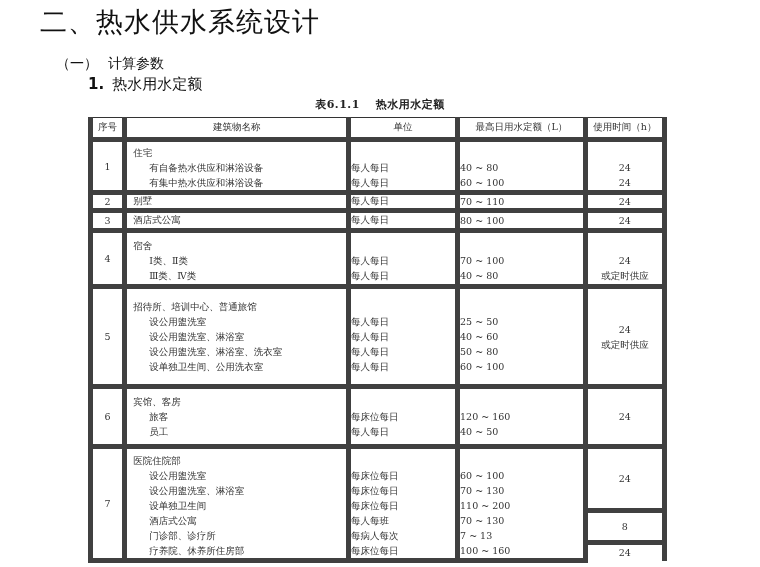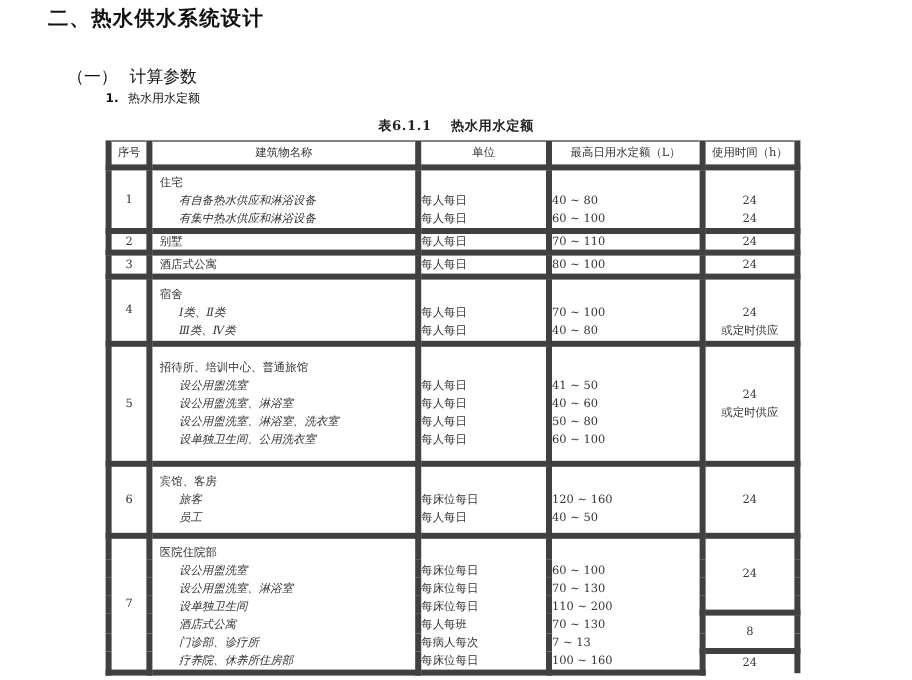--- a/index.html
+++ b/index.html
@@ -1,35 +1,35 @@
 <!DOCTYPE html>
 <html><head>
 <meta charset="utf-8">
 <style>
   html, body { margin:0; padding:0; background:#ffffff; }
   body { width:760px; height:567px; overflow:hidden; position:relative; font-family:"DejaVu Sans", sans-serif; color:#111; }
-  .h1 { position:absolute; left:40px; top:4px; font-size:17px; font-weight:bold; letter-spacing:1px; color:#111; }
+  .h1 { position:absolute; left:40px; top:4px; font-size:27px; font-weight:normal; letter-spacing:1px; color:#111; }
   .h2 { position:absolute; left:56px; top:55px; font-size:14px; color:#111; }
   .h2 .num { margin-right:10px; }
-  .h3 { position:absolute; left:88px; top:75px; font-size:10px; color:#111; }
+  .h3 { position:absolute; left:88px; top:75px; font-size:15px; color:#111; }
   .h3 .num { font-weight:bold; margin-right:8px; }
   .caption { position:absolute; left:0; width:760px; top:97px; text-align:center; font-family:"DejaVu Serif", serif; font-weight:bold; font-size:11px; color:#222; letter-spacing:0.5px; }
   .caption .cap-num { margin-right:16px;margin-top:40px; }
 
   .tbl { position:absolute; left:88px; top:117px; width:579px; border-collapse:collapse; font-family:"DejaVu Serif", serif; font-size:9.5px; color:#333; }
   .tbl td, .tbl th { border:5px solid #404040; padding:0; vertical-align:middle; }
   .tbl thead th { height:19px; font-weight:normal; text-align:center; border-top:1.5px solid #333; }
   .c-no { width:32px; text-align:center; }
   .c-name { width:222px; text-align:left; }
   .c-unit { width:112px; }
   .c-quota { width:133px; text-align:left; }
   .c-time { width:78px; text-align:center; }
   .line { height:15px; line-height:15px; white-space:nowrap; }
   .name-cell { padding-left:6px !important; }
-  .sub { padding-left:16px;font-style:italic; }
+  .sub { padding-left:16px; }
   .pad-top { padding-top:3px !important; }
   .blank { height:15px; }
   .tbl tbody tr.r-last td { border-bottom:none; }
 </style>
 </head>
 <body>
 
 <div class="h1">二、热水供水系统设计</div>
 <div class="h2">
   <span class="num">（一）</span><span>计算参数</span>
@@ -129,21 +129,21 @@
       </td>
       <td class="c-unit">
         <div class="blank"></div>
         <div class="line">每人每日</div>
         <div class="line">每人每日</div>
         <div class="line">每人每日</div>
         <div class="line">每人每日</div>
       </td>
       <td class="c-quota">
         <div class="blank"></div>
-        <div class="line">41 ~ 50</div>
+        <div class="line">25 ~ 50</div>
         <div class="line">40 ~ 60</div>
         <div class="line">50 ~ 80</div>
         <div class="line">60 ~ 100</div>
       </td>
       <td class="c-time">
         <div class="line">24</div>
         <div class="line">或定时供应</div>
       </td>
     </tr>
 

